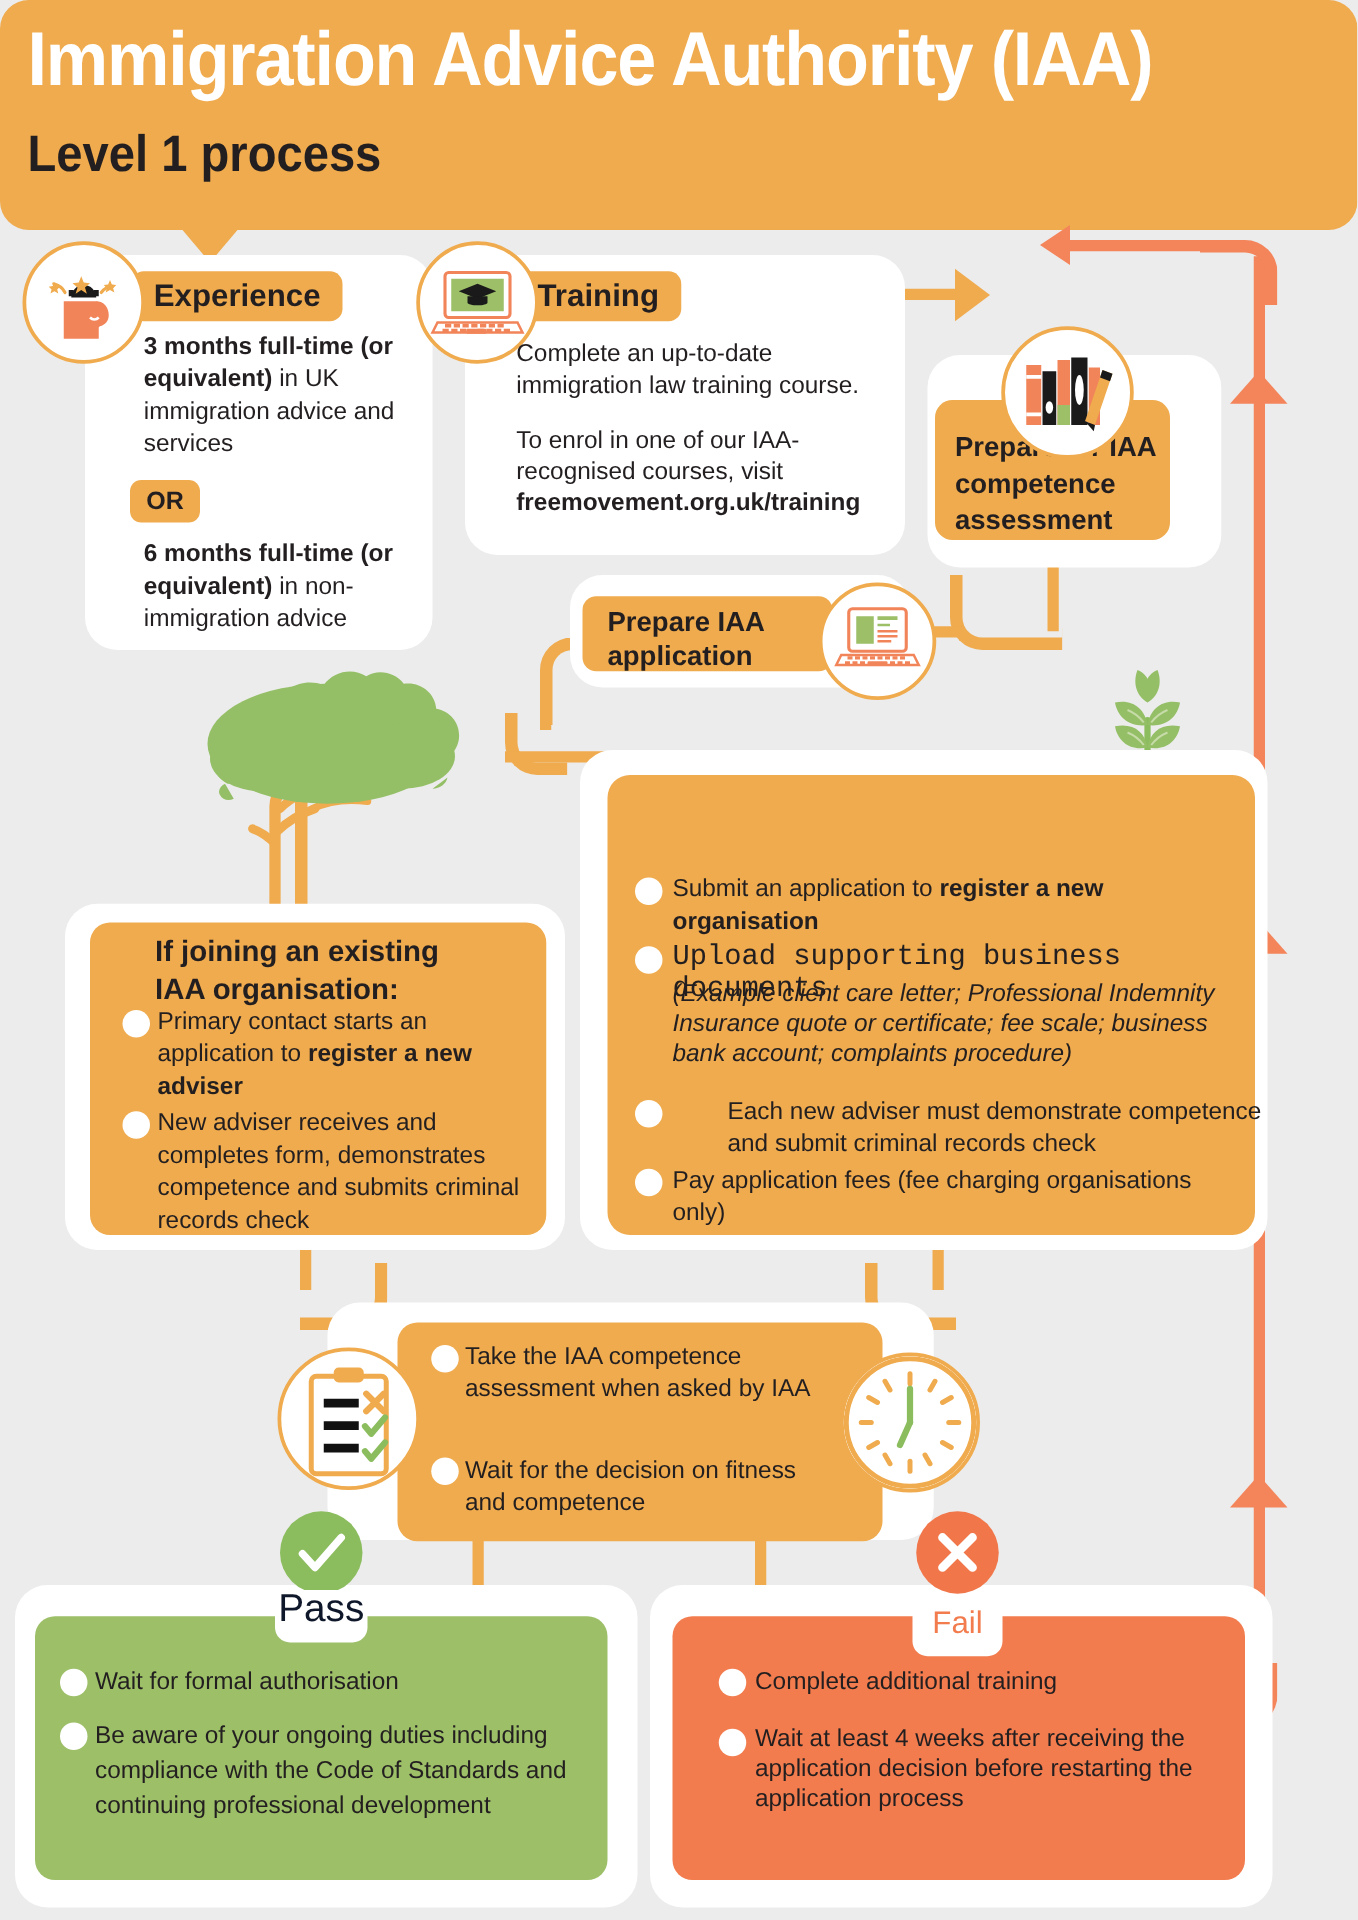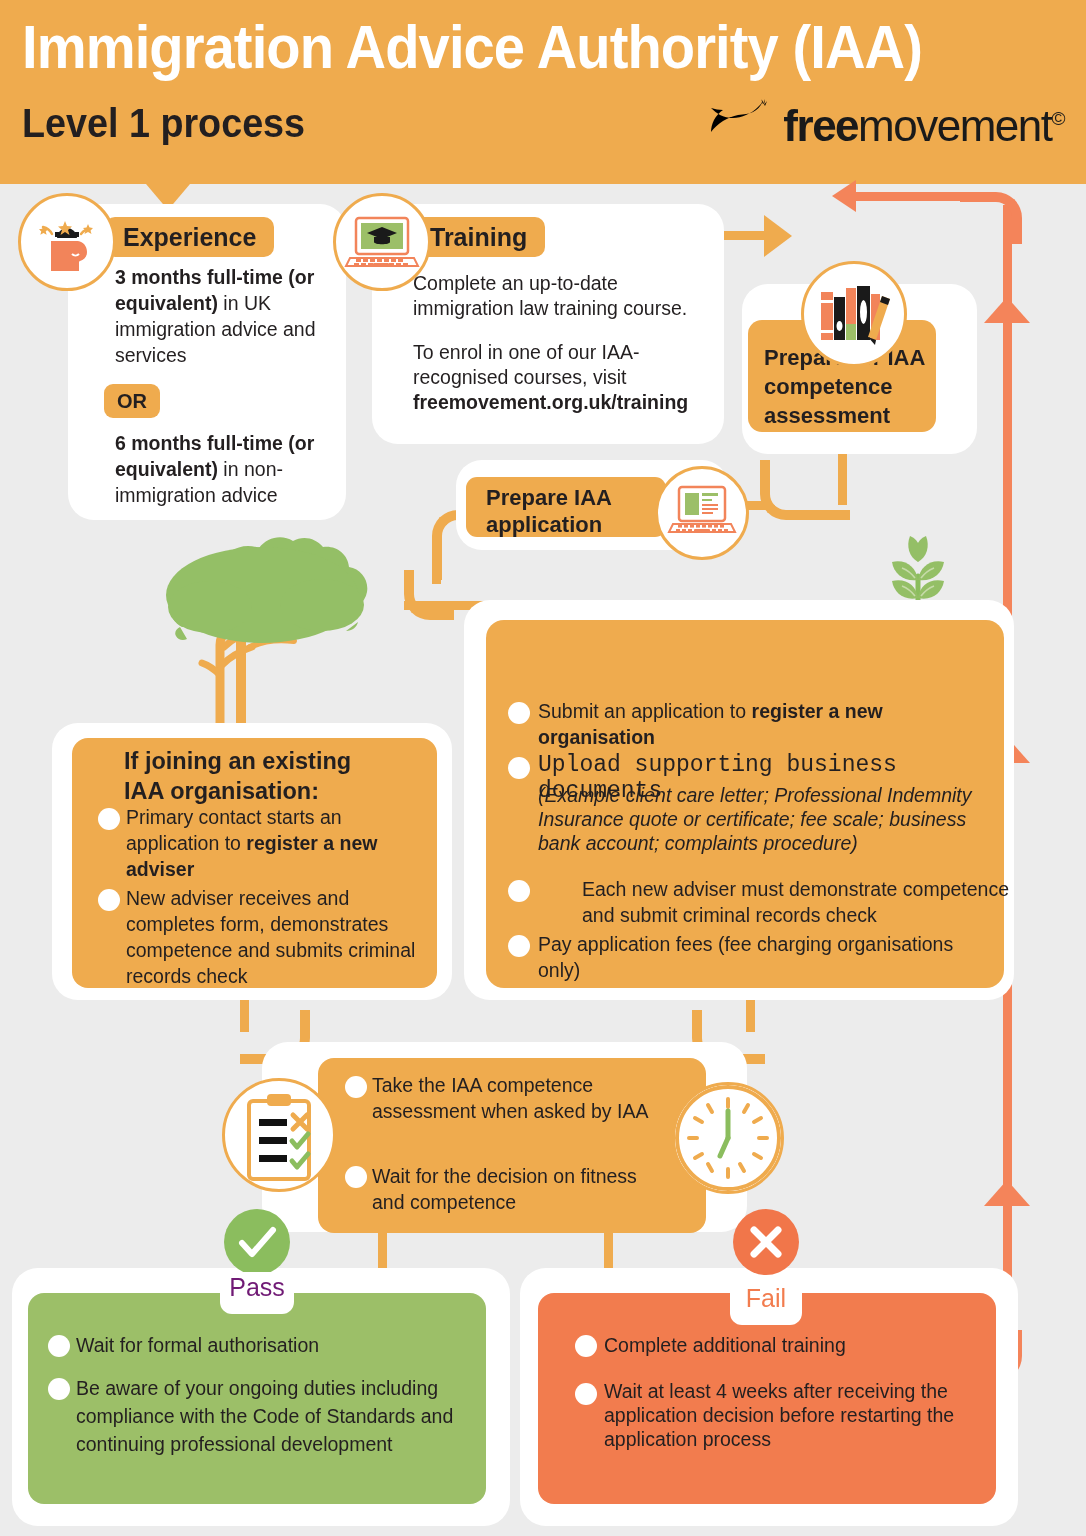--- a/index.html
+++ b/index.html
@@ -1,20 +1,20 @@
 <!DOCTYPE html>
 <html><head>
 <meta charset="utf-8">
 <style>
   html,body{margin:0;padding:0;background:#ececec;}
   body{font-family:"Liberation Sans",sans-serif;}
   #page{position:relative;width:1086px;height:1536px;background:#ececec;overflow:hidden;}
 
   
-  .header{position:absolute;left:0;top:0;width:1086px;height:184px;background:#efab4e;}
+  .header{position:absolute;left:0;top:0;width:1086px;height:184px;background:#efab4e;border-radius:23px;}
   .hd-title{position:absolute;left:22px;top:14px;width:1050px;font-size:61px;line-height:66px;
     font-weight:bold;color:#ffffff;letter-spacing:-1px;
     font-family:"Liberation Sans Narrow","Liberation Sans",sans-serif;transform:scaleX(.92);transform-origin:left top;}
   .hd-sub{position:absolute;left:22px;top:100px;font-size:41px;line-height:46px;font-weight:bold;color:#231f20;
     font-family:"Liberation Sans Narrow","Liberation Sans",sans-serif;transform:scaleX(.92);transform-origin:left top;}
   .logo{position:absolute;right:22px;top:92px;height:60px;display:flex;align-items:center;}
   .logo-txt{font-size:44px;color:#1a1a1a;letter-spacing:-1.5px;line-height:44px;}
   .logo-txt b{font-weight:bold;}
   .logo-c{font-size:19px;vertical-align:super;color:#1a1a1a;}
   .bird{width:72px;height:48px;margin-right:4px;}
@@ -53,27 +53,20 @@
     align-items:flex-start;justify-content:center;}
 </style>
 </head>
 <body>
 
 <div id="page">
 
   <div class="header">
     <div class="hd-title">Immigration Advice Authority (IAA)</div>
     <div class="hd-sub">Level 1 process</div>
-    <div class="logo">
-      <svg class="bird" viewBox="0 0 72 48">
-        <path d="M56 2c-1 3-3 5-5 7-3 3-7 6-12 8-4 2-9 3-13 3-5 0-9-1-13-3-3-2-6-4-9-7 4 1 8 2 12 2-3 2-7 6-9 10-2 4-3 8-3 12 3-4 7-8 12-11 5-3 10-5 15-6 6-1 11-1 15-3 4-2 7-5 9-9 1-1 1-2 1-3z"></path>
-        <path d="M54 1l2 5 2-5-1 6 3-4-2 5"></path>
-      </svg>
-      <span class="logo-txt"><b>free</b><span>movement</span><span class="logo-c">©</span></span>
-    </div>
   </div>
   <div class="hd-pointer"></div>
 
   <div class="ln" style="left:245px;top:231px;width:110px;height:9px;"></div>
 
   <div class="ln" style="left:520px;top:231px;width:250px;height:9px;"></div>
   <div style="position:absolute;left:764px;top:215px;width:0;height:0;border-top:21px solid transparent;border-bottom:21px solid transparent;border-left:28px solid #efab4e;"></div>
 
   <div class="ln" style="left:838px;top:430px;width:9px;height:75px;"></div>
   <div class="rnd" style="left:760px;top:460px;width:80px;height:50px;border-radius:0 0 0 26px;border-top:none;border-right:none;"></div>
@@ -337,21 +330,21 @@
   </div>
 
   <div class="plate" style="left:12px;top:1268px;width:498px;height:258px;"></div>
   <div class="gbox" style="left:28px;top:1293px;width:458px;height:211px;border-radius:16px;"></div>
   <div class="badge" style="left:224px;top:1209px;width:66px;height:66px;background:#8bbd5e;">
     <svg viewBox="0 0 66 66" width="66" height="66">
         <path d="M18 34l10 11 21-24" stroke="#fff" stroke-width="6" fill="none" stroke-linecap="round" stroke-linejoin="round"></path>
       </svg>
   </div>
   <div class="tab" style="left:220px;top:1272px;width:74px;height:42px;">
-    <span style="font-size:25px;color:#701a75;line-height:30px;">Pass</span>
+    <span style="font-size:31px;color:#0f172a;line-height:30px;">Pass</span>
   </div>
   <div class="bul" style="left:48px;top:1335px;"></div>
   <div class="txt" style="left:76px;top:1332px;width:400px;font-size:19.5px;line-height:26px;">Wait for formal authorisation</div>
   <div class="bul" style="left:48px;top:1378px;"></div>
   <div class="txt" style="left:76px;top:1374px;width:380px;font-size:19.5px;line-height:28px;">Be aware of your ongoing duties including compliance with the Code of Standards and continuing professional development</div>
 
   <div class="plate" style="left:520px;top:1268px;width:498px;height:258px;"></div>
   <div class="rbox" style="left:538px;top:1293px;width:458px;height:211px;border-radius:16px;"></div>
   <div class="badge" style="left:733px;top:1209px;width:66px;height:66px;background:#f1764a;">
     <svg viewBox="0 0 66 66" width="66" height="66">

